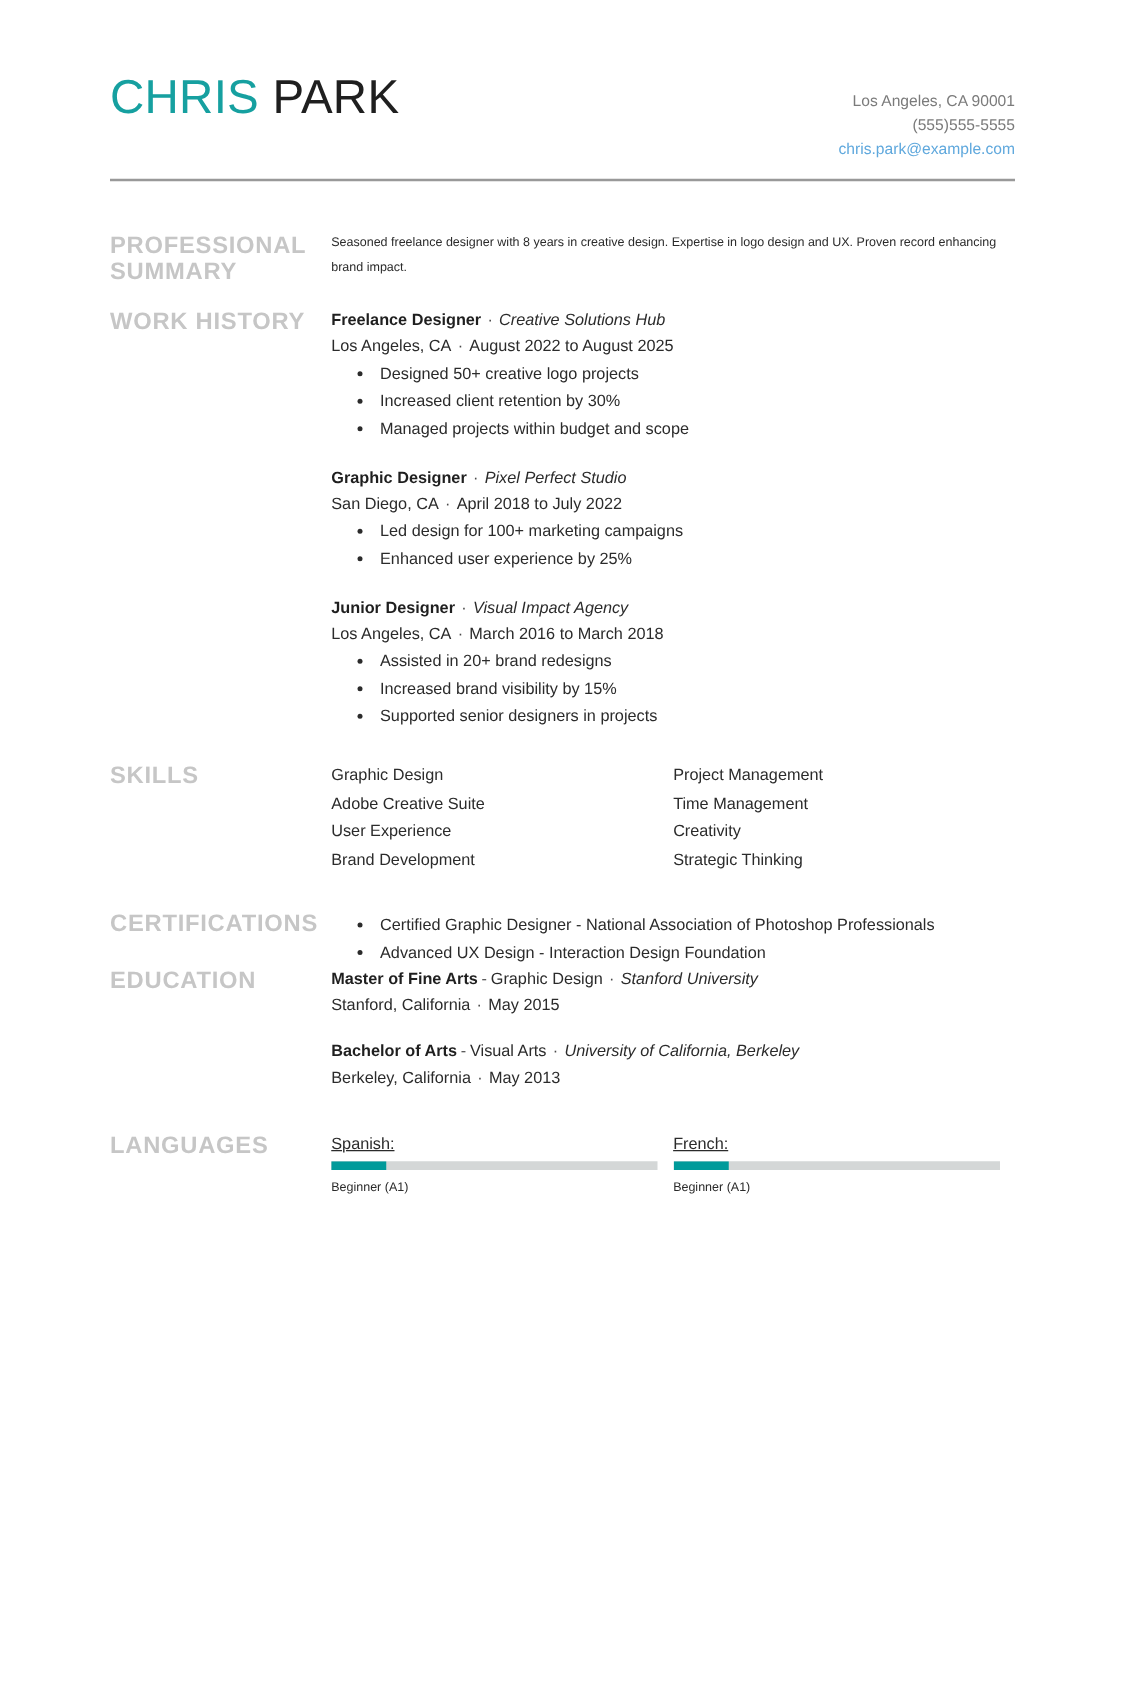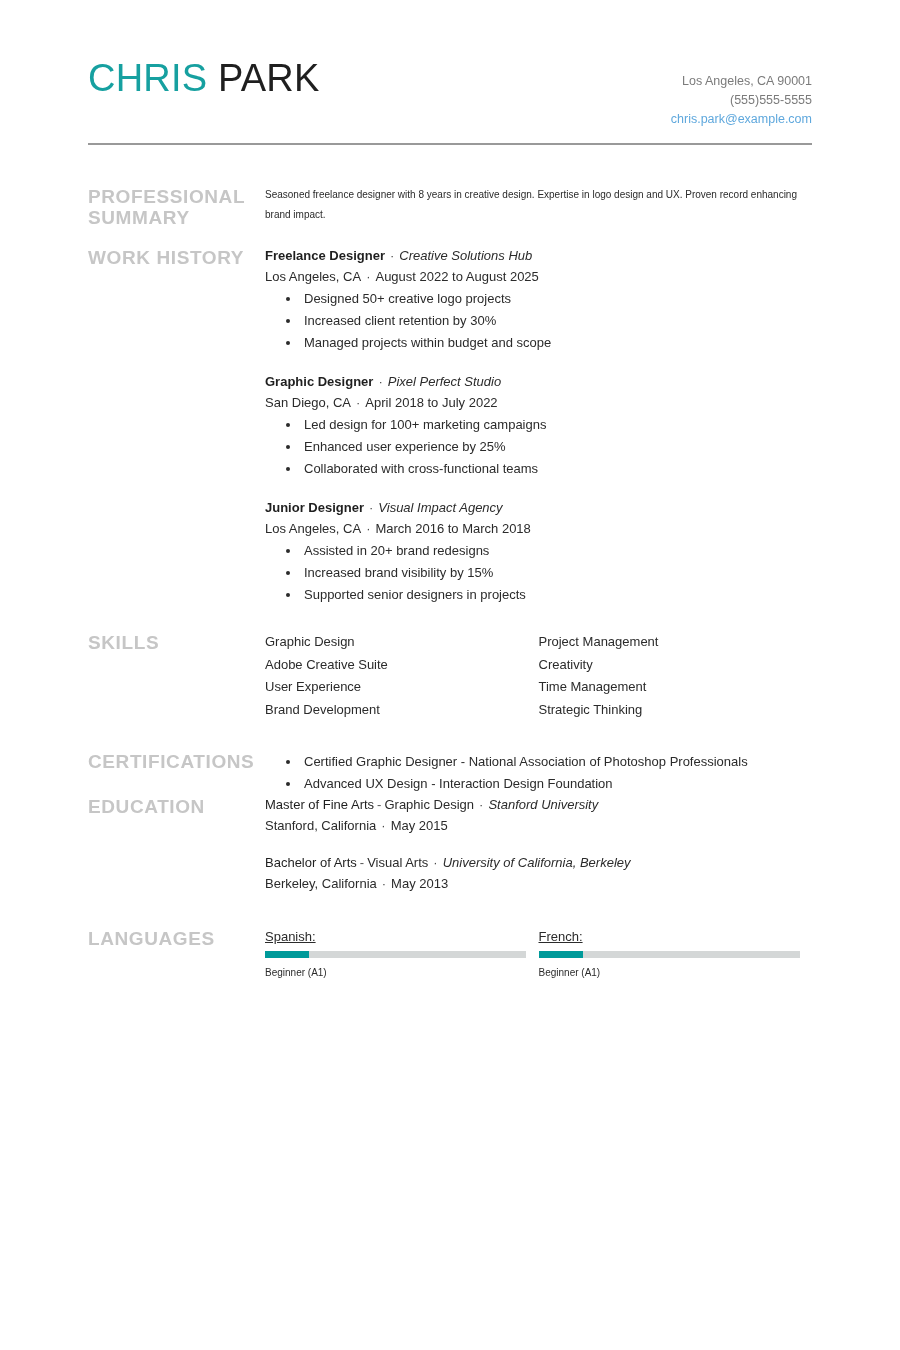--- a/index.html
+++ b/index.html
@@ -152,21 +152,21 @@
     line-height: 22.5px;
   }
 
   
   .certs { margin: 0; }
 
   
   .edu { margin-bottom: 17px; }
   .edu:last-child { margin-bottom: 0; }
   .edu-line1 { font-size: 13px; line-height: 20px; }
-  .edu-degree { font-weight: 400; color: #1f1f1f; }
+  .edu-degree { font-weight: 700; color: #1f1f1f; }
   .edu-dash { color: #555; padding: 0 3px; }
   .edu-field { color: #2b2b2b; }
   .edu-school { font-style: italic; }
   .edu-line2 { font-size: 13px; line-height: 21px; }
 
   
   .lang-grid {
     display: flex;
     flex-wrap: wrap;
     width: 100%;
@@ -246,21 +246,20 @@
         <div class="job">
           <div class="job-line1">
             <span class="job-title">Graphic Designer</span><span class="sep">·</span><span class="job-company">Pixel Perfect Studio</span>
           </div>
           <div class="job-line2">
             <span>San Diego, CA</span><span class="sep">·</span><span>April 2018 to July 2022</span>
           </div>
           <ul class="bullets">
             <li>Led design for 100+ marketing campaigns</li>
             <li>Enhanced user experience by 25%</li>
-            <li>Collaborated with cross-functional teams</li>
           </ul>
         </div>
 
         <div class="job">
           <div class="job-line1">
             <span class="job-title">Junior Designer</span><span class="sep">·</span><span class="job-company">Visual Impact Agency</span>
           </div>
           <div class="job-line2">
             <span>Los Angeles, CA</span><span class="sep">·</span><span>March 2016 to March 2018</span>
           </div>
@@ -279,22 +278,22 @@
       <div class="section-body">
         <div class="skills-cols">
           <div class="skills-col">
             <div>Graphic Design</div>
             <div>Adobe Creative Suite</div>
             <div>User Experience</div>
             <div>Brand Development</div>
           </div>
           <div class="skills-col">
             <div>Project Management</div>
+            <div>Time Management</div>
             <div>Creativity</div>
-            <div>Time Management</div>
             <div>Strategic Thinking</div>
           </div>
         </div>
       </div>
     </div>
 
     <div class="section" id="certs-section">
       <div class="section-head">CERTIFICATIONS</div>
       <div class="section-body">
         <ul class="bullets certs">

